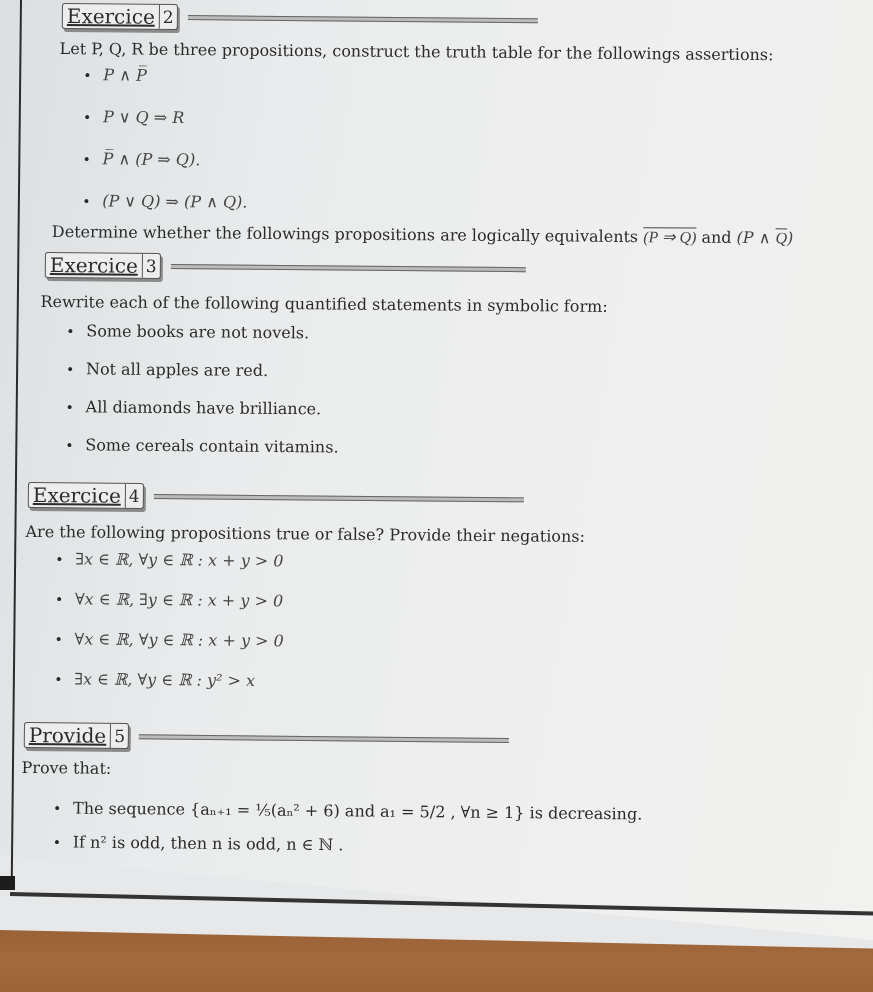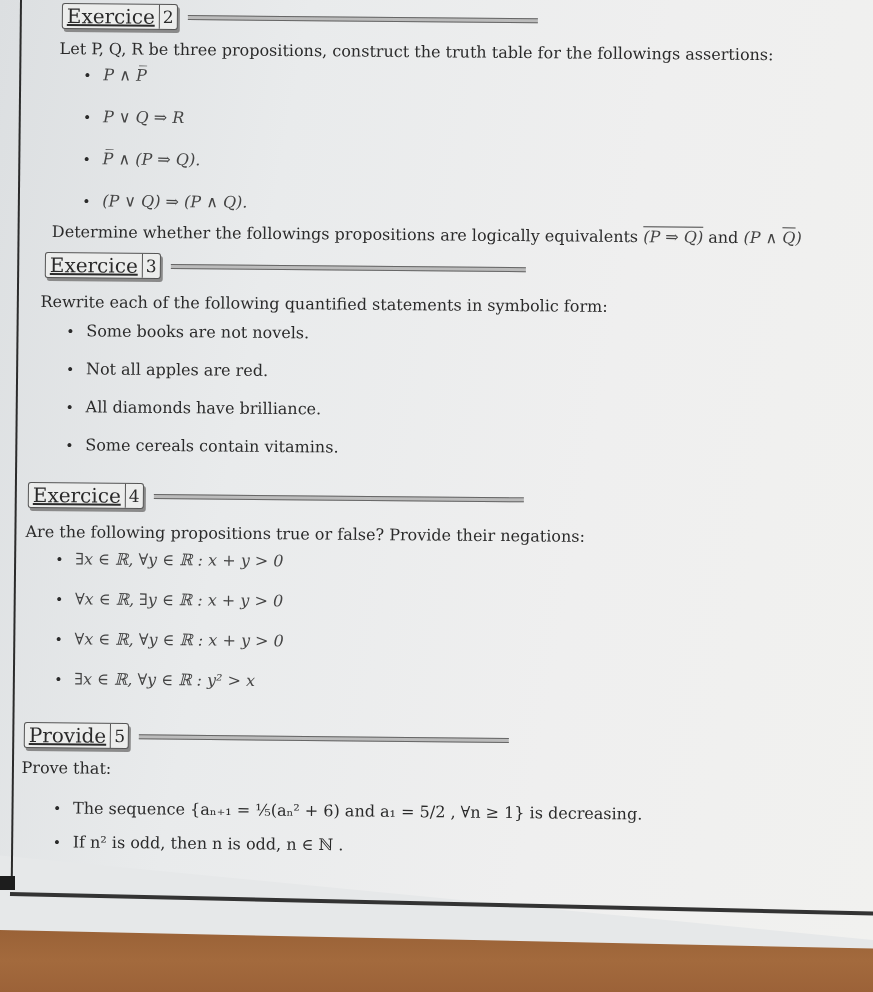--- a/index.html
+++ b/index.html
@@ -44,21 +44,21 @@
     .ex-line {
       height: 3px; margin-left: 10px;
       border-top: 1px solid #666; border-bottom: 1px solid #666;
       background: #bbb;
     }
     .intro { font-size: 16px; margin-top: 10px; white-space: nowrap; }
     ul { list-style: none; margin: 0; padding: 0; }
     li { font-size: 16px; white-space: nowrap; position: relative; padding-left: 20px; }
     li .bullet { position: absolute; left: 0; top: 0; font-size: 14px; }
     .math { font-style: italic; color: #444; }
-    .ovl { text-decoration: overline; }
+    .ovl { text-decoration: overline; font-family: Liberation Serif, serif; }
   </style>
 </head>
 <body>
 
 <div class="paper"></div>
 <div class="desk"></div>
 <div class="left-rule"></div>
 <div class="bottom-rule"></div>
 <div class="corner-square"></div>
 

